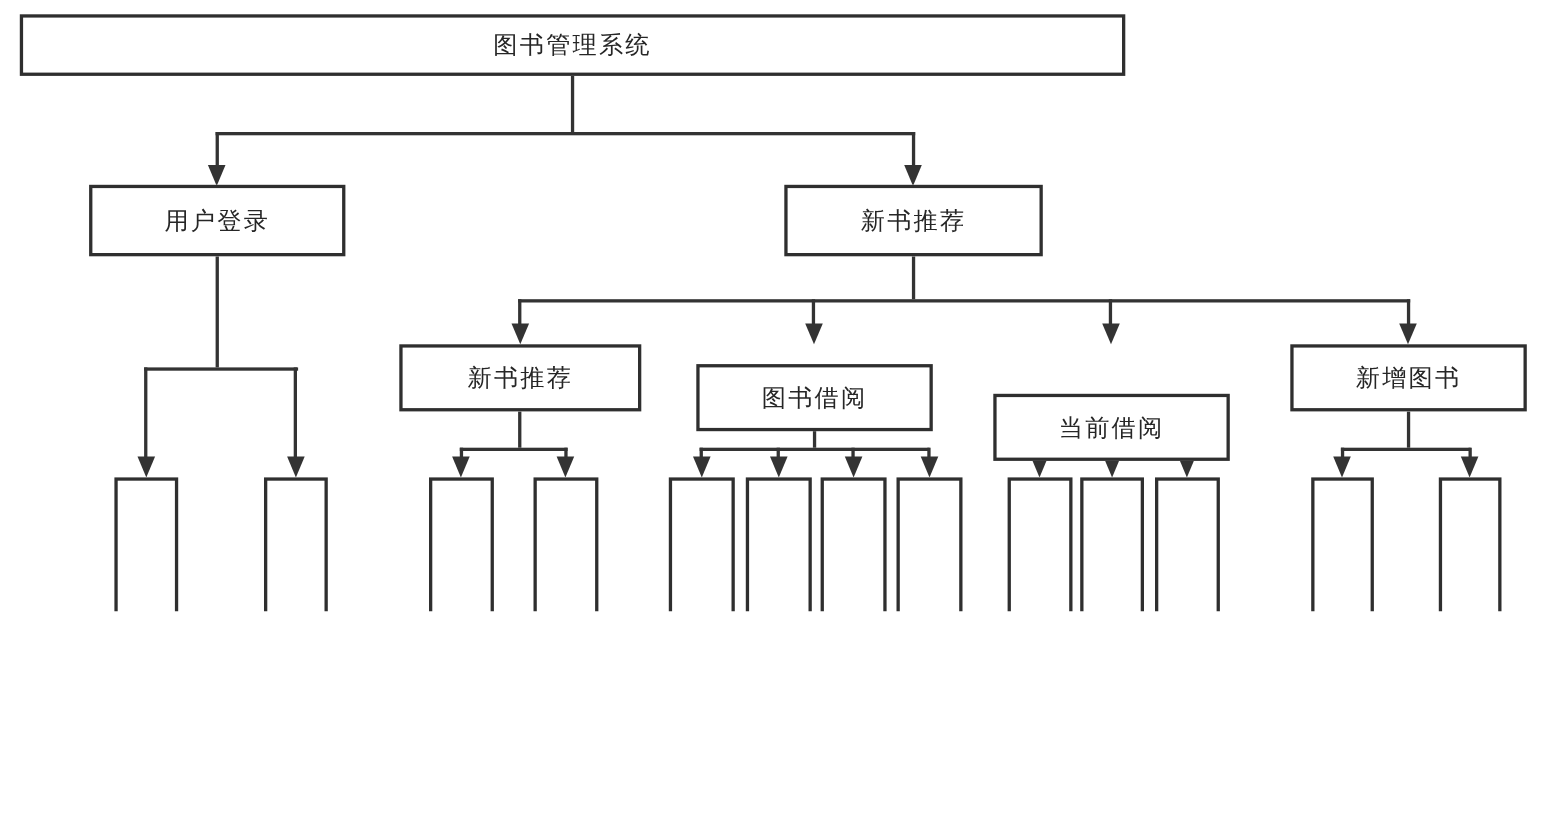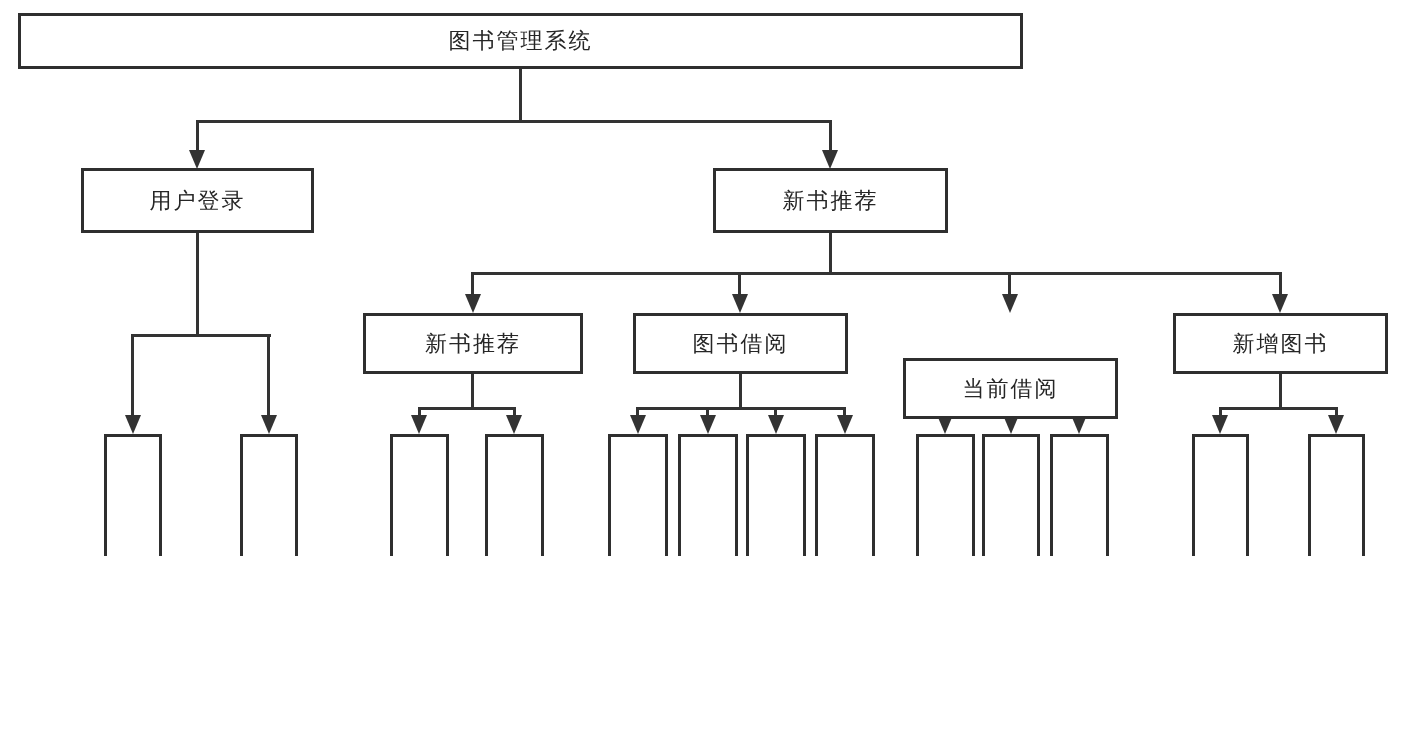--- a/index.html
+++ b/index.html
@@ -88,21 +88,21 @@
   <div class="vl" style="left:738px;top:272px;height:24px;"></div>
   <div class="ah" style="left:732px;top:294px;"></div>
   <div class="vl" style="left:1008px;top:272px;height:24px;"></div>
   <div class="ah" style="left:1002px;top:294px;"></div>
   <div class="vl" style="left:1279px;top:272px;height:24px;"></div>
   <div class="ah" style="left:1272px;top:294px;"></div>
 
   <div class="box" style="left:363px;top:313px;width:220px;height:61px;">
     <span>新书推荐</span>
   </div>
-  <div class="box" style="left:633px;top:313px;width:215px;height:61px;">
+  <div class="box" style="left:633px;top:331px;width:215px;height:61px;">
     <span>图书借阅</span>
   </div>
   <div class="box" style="left:903px;top:313px;width:215px;height:61px;margin-top:45px;">
     <span>当前借阅</span>
   </div>
   <div class="box" style="left:1173px;top:313px;width:215px;height:61px;">
     <span>新增图书</span>
   </div>
 
   <div class="vl" style="left:471px;top:374px;height:33px;"></div>

